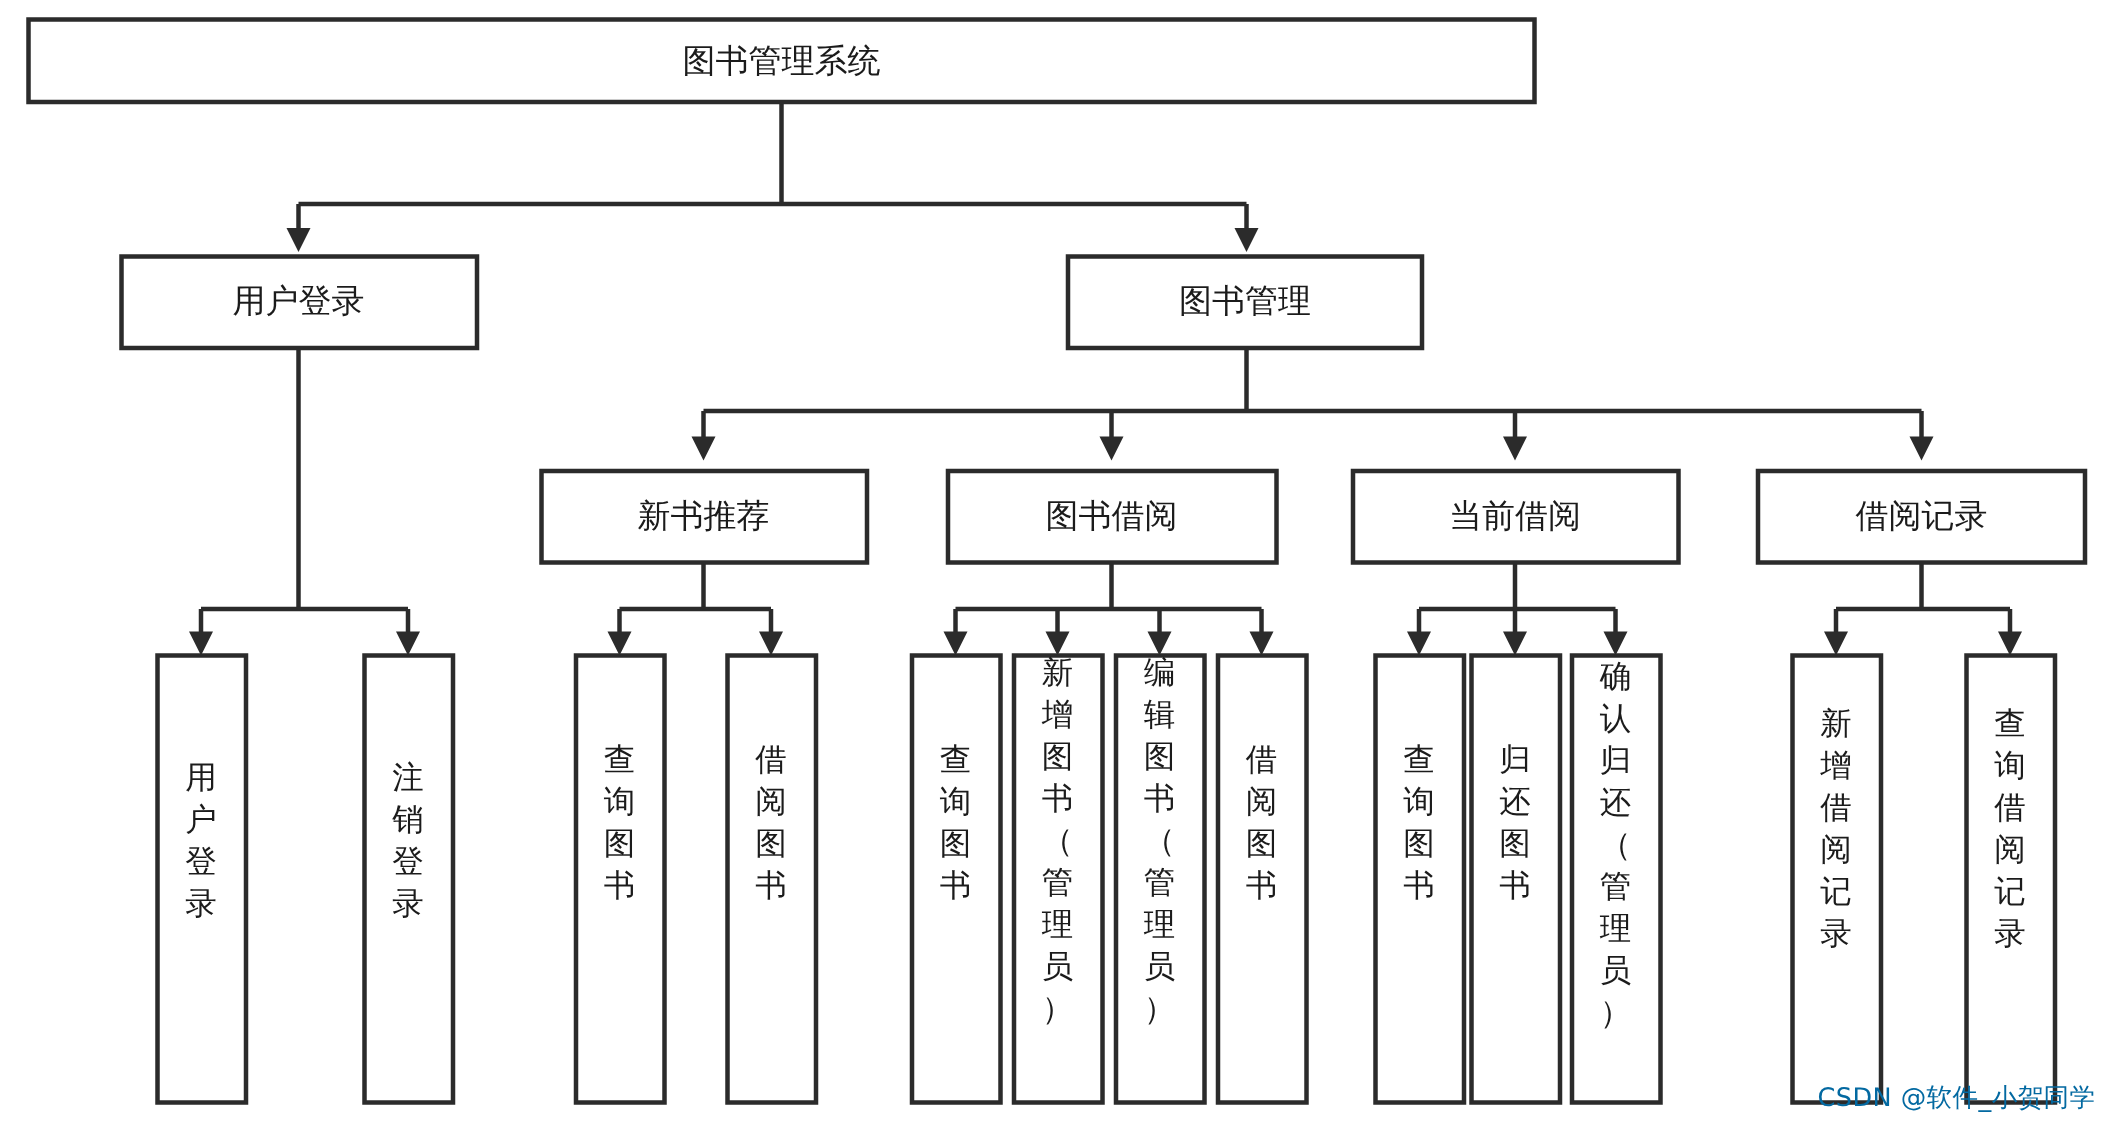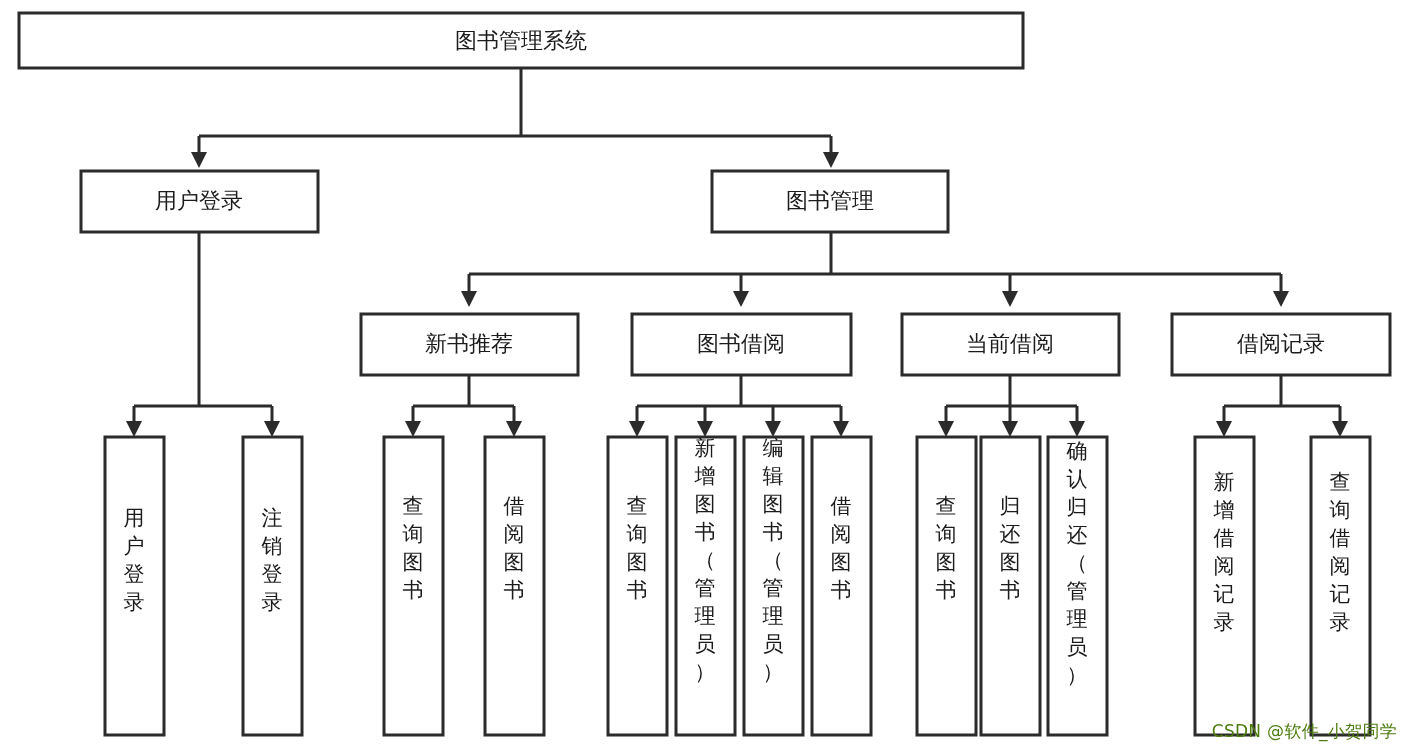--- a/index.html
+++ b/index.html
@@ -49,21 +49,21 @@
   .arrow-head {
     fill: #2b2b2b;
     stroke: none;
   }
   .watermark {
     position: absolute;
     right: 8px;
     bottom: 4px;
     font-family: "DejaVu Sans", "Liberation Sans", sans-serif;
     font-size: 17px;
-    color: #4d7c0f;
+    color: #0369a1;
     white-space: nowrap;
     pointer-events: none;
     letter-spacing: 0.3px;
   }
 </style>
 </head>
 <body>
 
 <div id="diagram-root">
   <svg class="chart-canvas" viewBox="0 0 1405 747" xmlns="http://www.w3.org/2000/svg">

